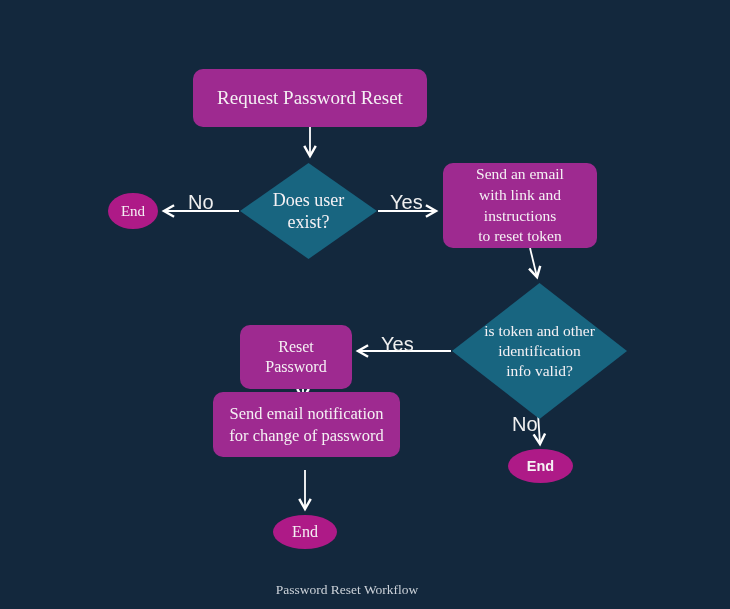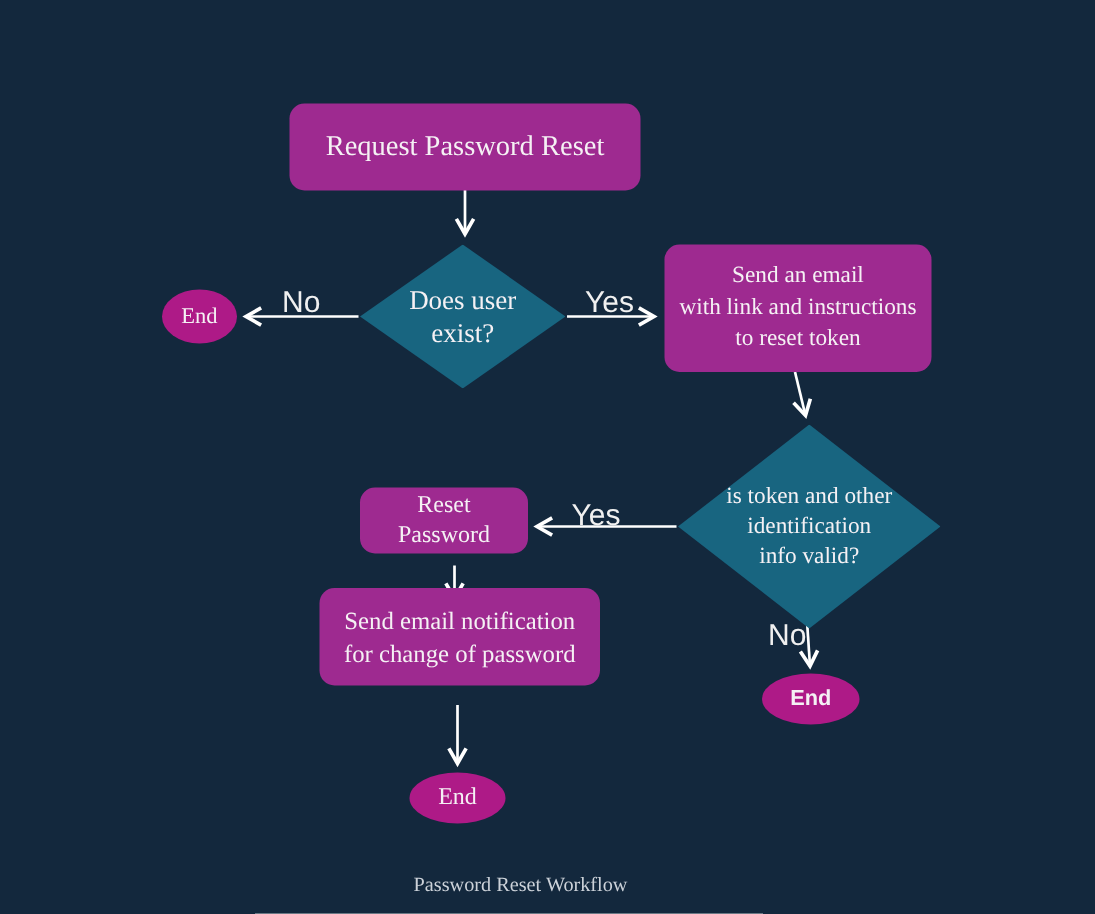--- a/index.html
+++ b/index.html
@@ -19,23 +19,23 @@
     white-space:pre-line;
     box-sizing:border-box;
   }
   .rect   { background:var(--process_fill, #9e2a90); border-radius:10px; }
   .diamond{ background:var(--decision_fill, #186580); clip-path:polygon(50% 0, 100% 50%, 50% 100%, 0 50%); }
   .ellipse{ background:var(--terminal_fill, #ae1a87); border-radius:50%; }
 
   #node-request     { left:193px; top:69px;  width:234px; height:58px;  font-size:19px; }
   #node-user-exists { left:240px; top:163px; width:137px; height:96px;  font-size:18px; line-height:1.25; }
   #node-end-left    { left:108px; top:193px; width:50px;  height:36px;  font-size:15px; }
-  #node-send-email  { left:443px; top:163px; width:178px; height:85px;  font-size:15.5px; line-height:1.35; }
+  #node-send-email  { left:443px; top:163px; width:154px; height:85px;  font-size:15.5px; line-height:1.35; }
   #node-token-valid { left:452px; top:283px; width:175px; height:136px; font-size:15.5px; line-height:1.3; }
-  #node-reset       { left:240px; top:325px; width:112px; height:44px;  font-size:16px; line-height:1.25; }
+  #node-reset       { left:240px; top:325px; width:112px; height:64px;  font-size:16px; line-height:1.25; }
   #node-notify      { left:213px; top:392px; width:187px; height:65px;  font-size:16.5px; line-height:1.3; }
   #node-end-bottom  { left:273px; top:515px; width:64px;  height:34px;  font-size:16px; }
   #node-end-right   { left:508px; top:449px; width:65px;  height:34px;  font-size:14.5px;
                       font-family:"Liberation Sans", sans-serif; font-weight:bold; }
 
   .edge-label {
     position:absolute;
     font-family:"Liberation Sans", sans-serif;
     font-size:20px;
     color:var(--edge_label_color, #f0f0f0);

